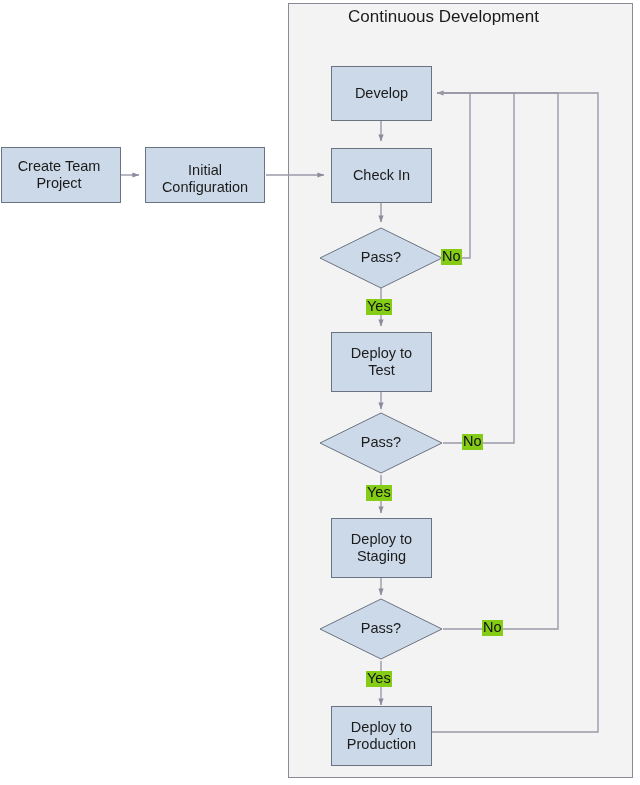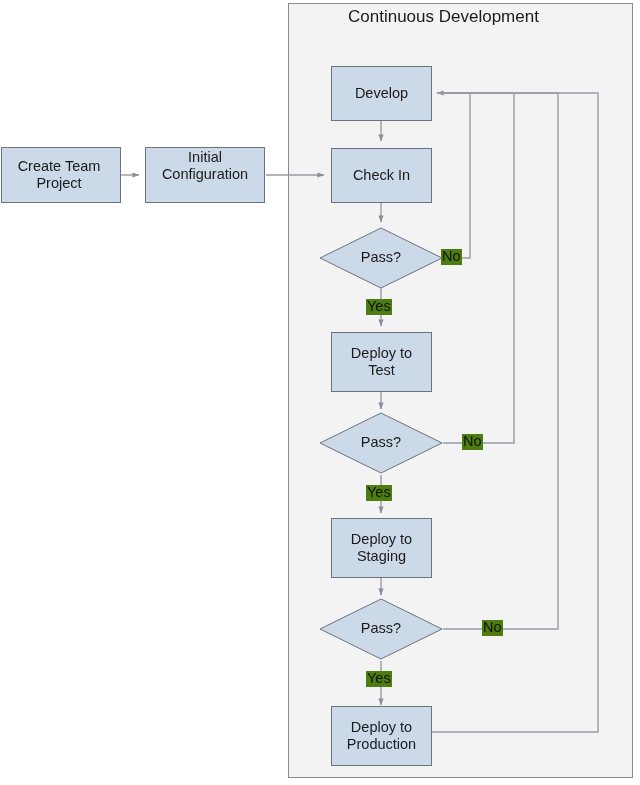--- a/index.html
+++ b/index.html
@@ -34,21 +34,21 @@
     font-size: 14.5px;
     color: #1b1b1b;
     line-height: 1.18;
     pointer-events: none;
     white-space: pre-line;
   }
   .edge-label {
     position: absolute;
     font-size: 14.5px;
     color: #111111;
-    background: #4d7c0f;
+    background: #84cc16;
     line-height: 1.1;
     padding: 0 1px;
     white-space: nowrap;
   }
   .panel-title {
     position: absolute;
     font-size: 17px;
     color: #1b1b1b;
     white-space: nowrap;
   }
@@ -106,21 +106,21 @@
     <rect x="331.5" y="518.5" width="100" height="59" fill="#ccd9e8" stroke="#6b7280" stroke-width="1"></rect>
     <polygon points="320,629 381,599 442,629 381,659" fill="#ccd9e8" stroke="#6b7280" stroke-width="1"></polygon>
     <rect x="331.5" y="706.5" width="100" height="59" fill="#ccd9e8" stroke="#6b7280" stroke-width="1"></rect>
   </svg>
 
   <div class="panel-title" style="left:348px; top:7px;">Continuous Development</div>
 
   <div class="node-label" style="left:0; top:148px; width:118px; height:54px;">Create Team
 Project</div>
 
-  <div class="node-label" style="left:146px; top:139px; width:118px; height:54px;">Initial
+  <div class="node-label" style="left:146px; top:152px; width:118px; height:54px;">Initial
 Configuration</div>
 
   <div class="node-label" style="left:332px; top:67px; width:99px; height:53px;">Develop</div>
 
   <div class="node-label" style="left:332px; top:149px; width:99px; height:53px;">Check In</div>
 
   <div class="node-label" style="left:331px; top:231px; width:100px; height:54px;">Pass?</div>
 
   <div class="node-label" style="left:332px; top:333px; width:99px; height:58px;">Deploy to
 Test</div>

